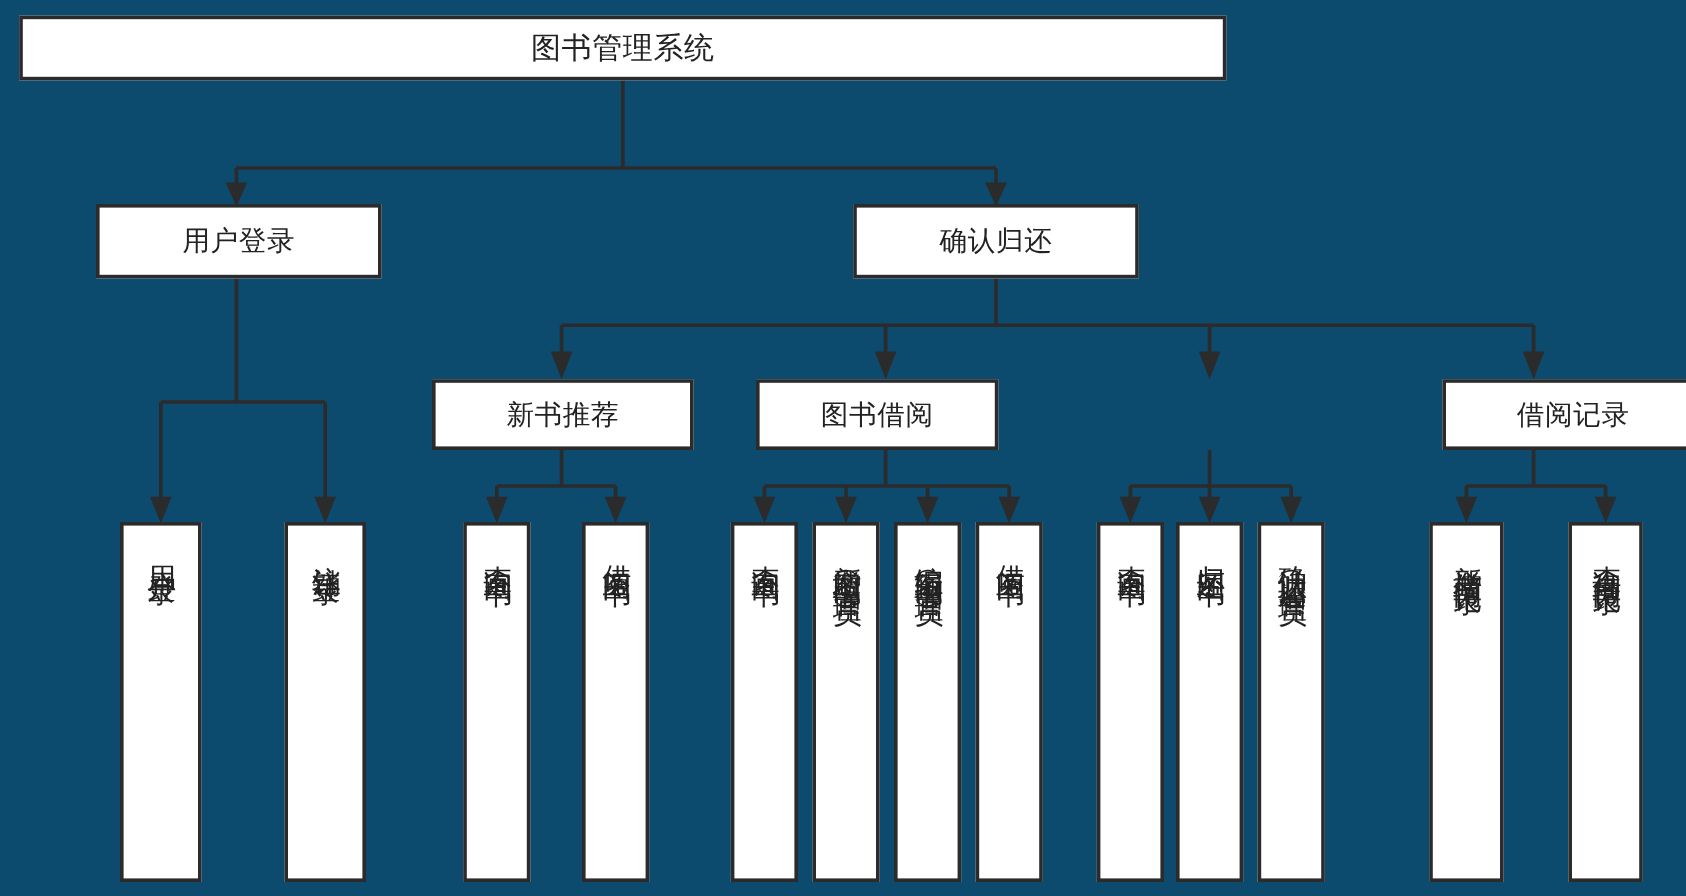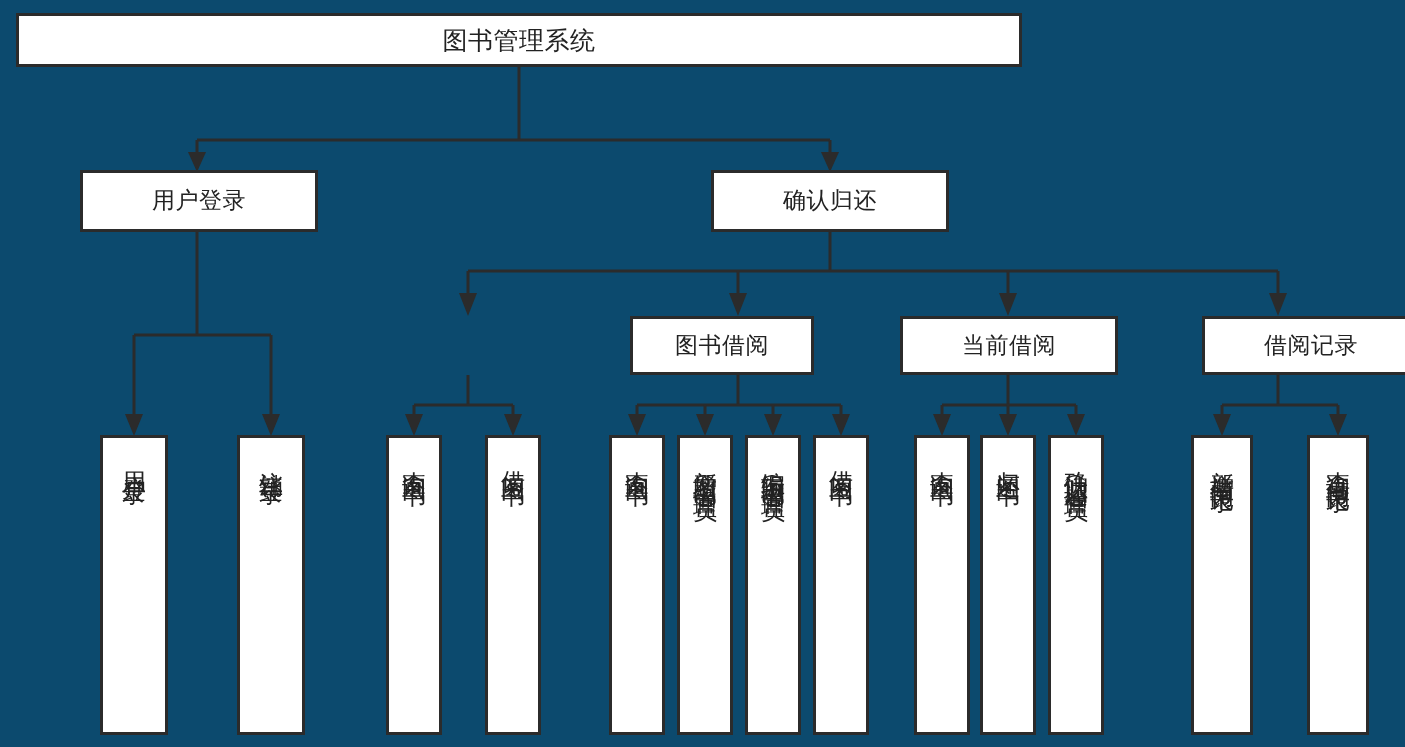--- a/index.html
+++ b/index.html
@@ -147,25 +147,25 @@
     <span class="lbl">图书管理系统</span>
   </div>
 
   <div class="node lvl2" style="left:80px;top:170px;width:238px;height:62px;">
     <span class="lbl">用户登录</span>
   </div>
   <div class="node lvl2" style="left:711px;top:170px;width:238px;height:62px;">
     <span class="lbl">确认归还</span>
   </div>
 
-  <div class="node lvl3" style="left:630px;top:316px;width:184px;height:59px;">
+  <div class="node lvl3" style="left:360px;top:316px;width:218px;height:59px;">
+    <span class="lbl">新书推荐</span>
+  </div>
+  <div class="node lvl3" style="left:630px;top:316px;width:202px;height:59px;">
     <span class="lbl">图书借阅</span>
-  </div>
-  <div class="node lvl3" style="left:900px;top:316px;width:218px;height:59px;">
-    <span class="lbl">当前借阅</span>
   </div>
   <div class="node lvl3" style="left:1202px;top:316px;width:218px;height:59px;">
     <span class="lbl">借阅记录</span>
   </div>
 
   <div class="node leaf" style="left:100px;top:435px;width:68px;height:300px;">
     <span class="lbl">用户登录</span>
   </div>
   <div class="node leaf" style="left:237px;top:435px;width:68px;height:300px;">
     <span class="lbl">注销登录</span>

